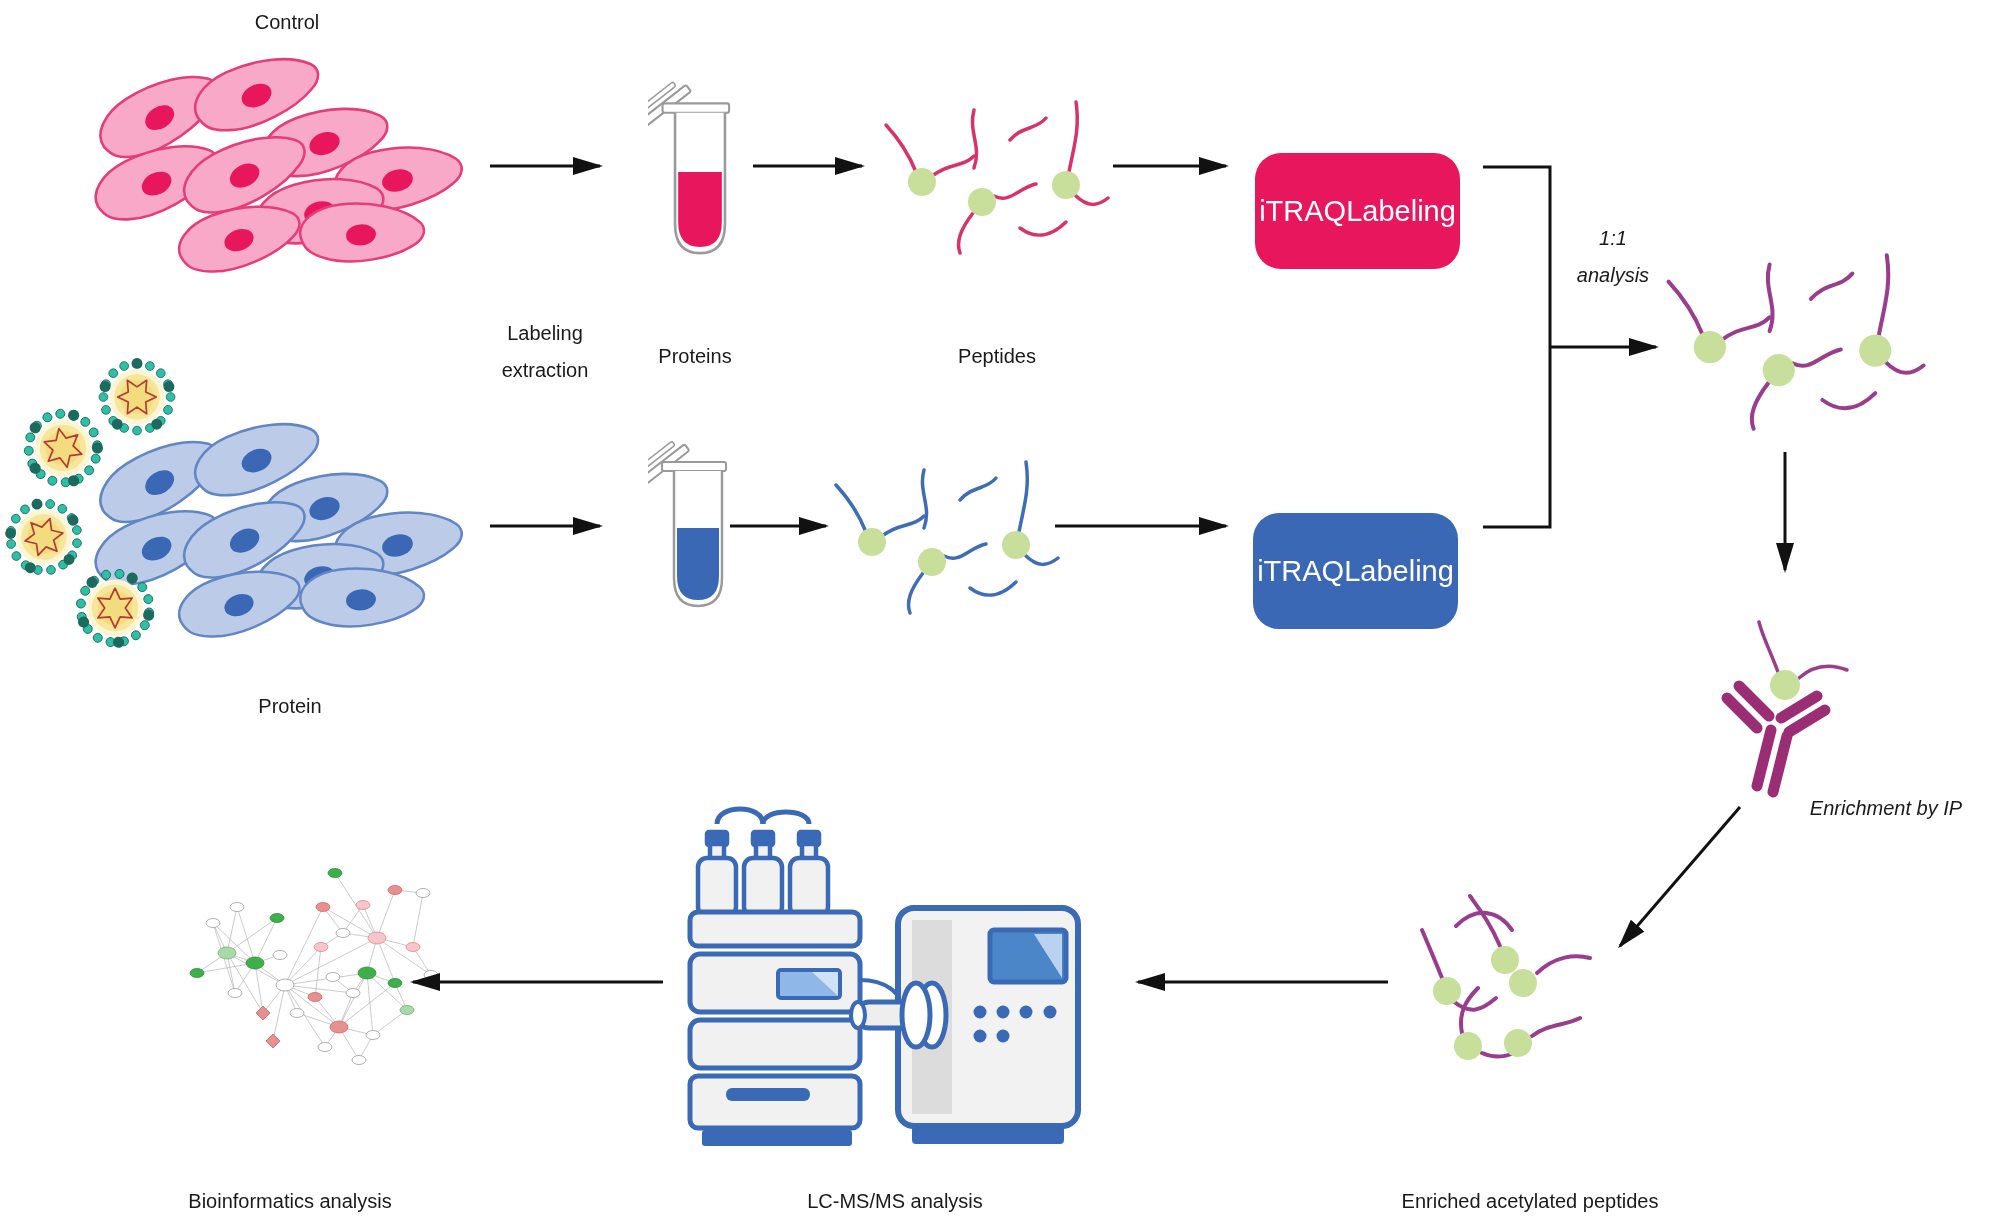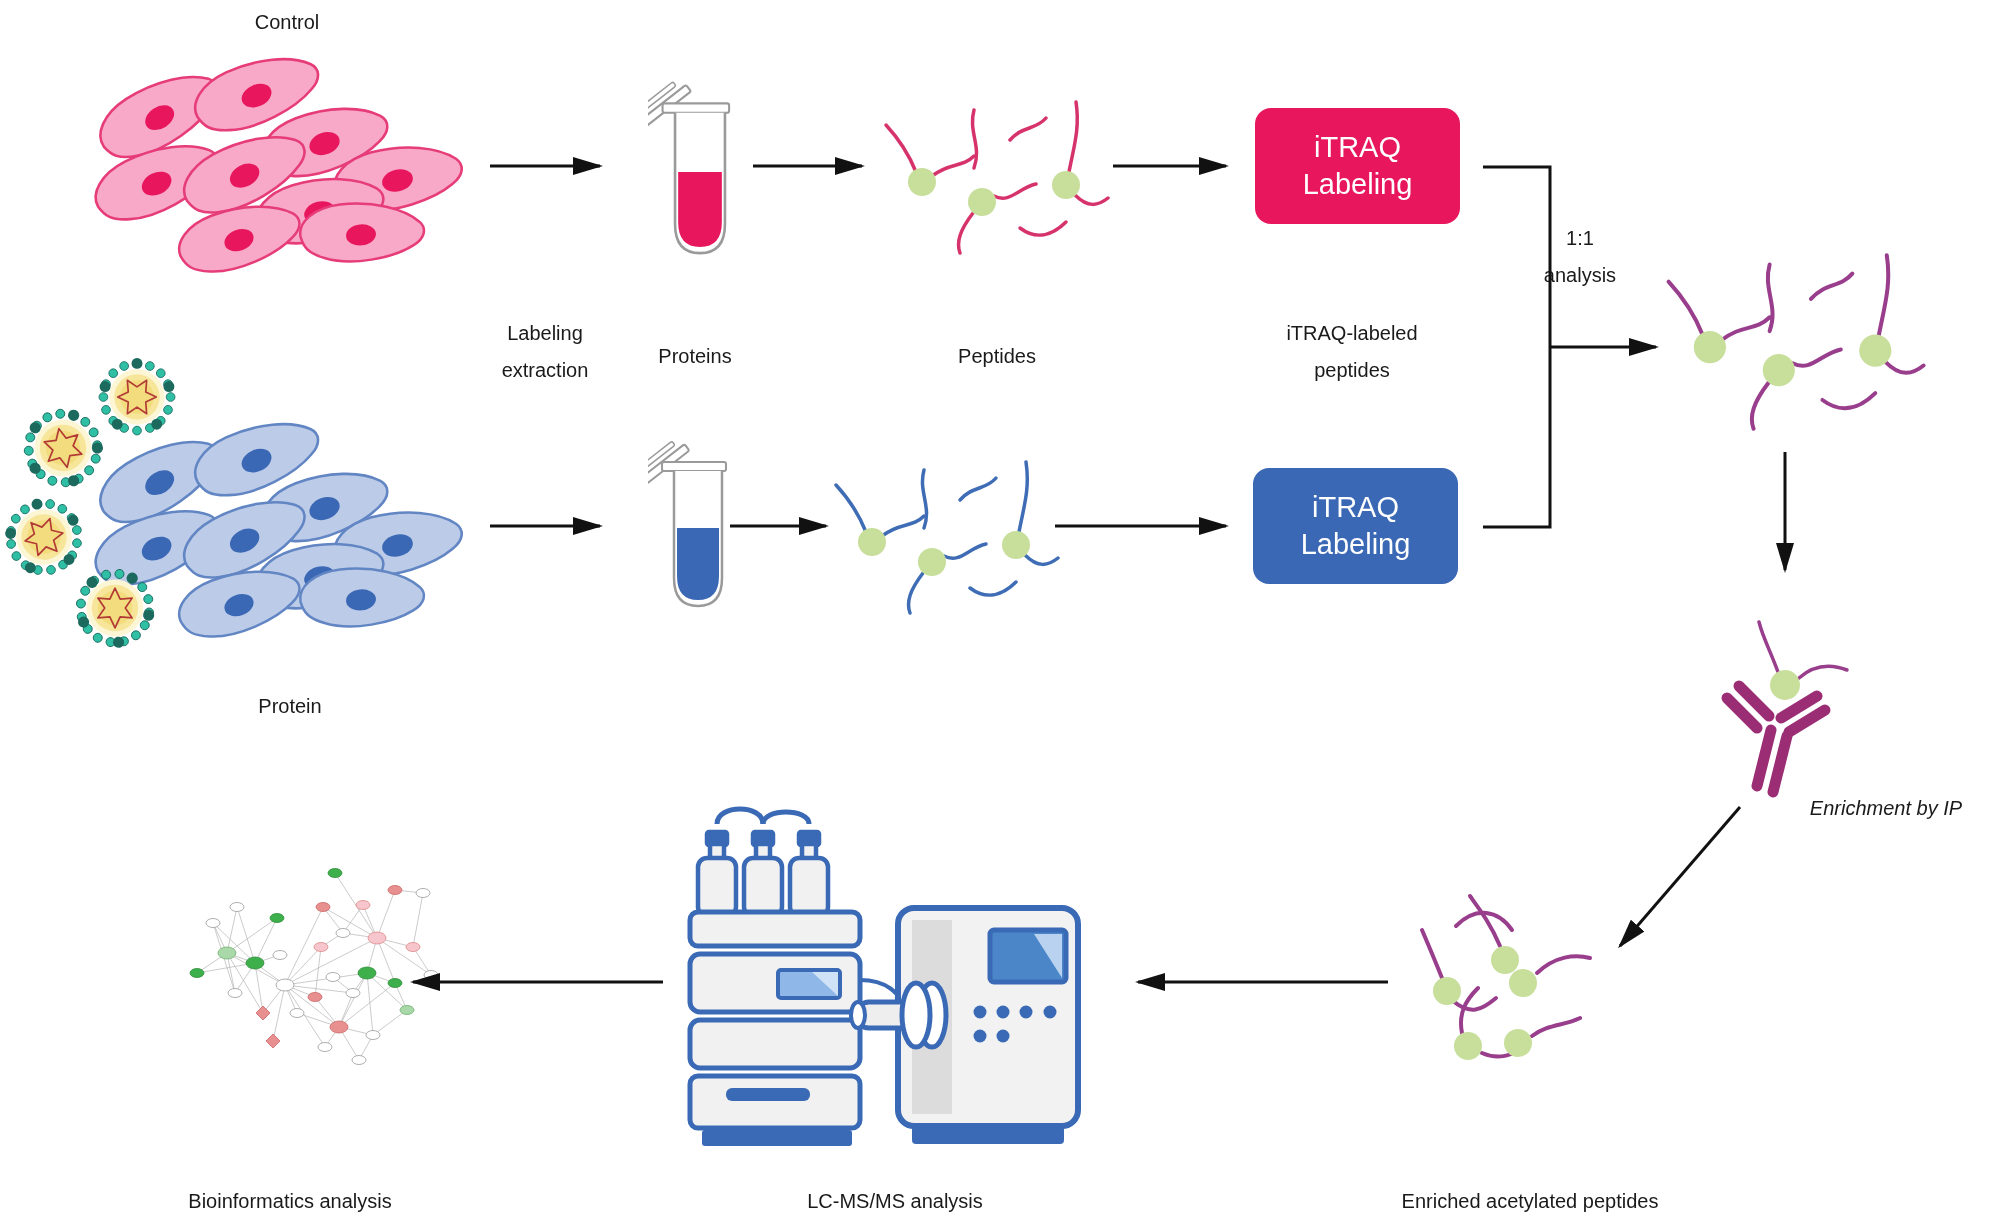--- a/index.html
+++ b/index.html
@@ -1,23 +1,23 @@
 <!DOCTYPE html>
 <html><head>
 <meta charset="utf-8">
 <style>
   html,body{margin:0;padding:0;background:#fff;}
   #canvas{position:relative;width:2000px;height:1218px;background:#fff;overflow:hidden;
           font-family:"Liberation Sans",sans-serif;color:#1a1a1a;}
   .abs{position:absolute;}
   .lbl{position:absolute;text-align:center;transform:translateX(-50%);white-space:nowrap;
        font-size:20px;line-height:37px;color:#1a1a1a;}
-  .itraq-box{position:absolute;width:205px;height:116px;border-radius:16px;display:flex;
-       flex-direction:column;align-items:center;justify-content:center;color:#fff;
-       font-size:29px;line-height:37px;}
+  .itraq-box{position:absolute;width:205px;height:116px;border-radius:26px;display:flex;
+       align-items:center;justify-content:center;color:#fff;
+       font-size:29px;line-height:37px;margin-top:45px;}
   .box-pink{background:#E8175D;}
   .box-blue{background:#3A68B5;}
   svg{display:block;overflow:visible;}
   .net-edge{stroke:#b5b5b5;stroke-width:0.7;}
   .pep-tail{fill:none;stroke-linecap:round;stroke-width:3.5;}
   .arrowline{stroke:#111;stroke-width:3;fill:none;}
   .bracketline{stroke:#111;stroke-width:3;fill:none;}
 </style>
 </head>
 <body>
@@ -161,25 +161,21 @@
     <span>iTRAQ</span>
     <span>Labeling</span>
   </div>
 
   <div class="lbl" style="left:545px;top:315px;">
     <div>Labeling</div>
     <div>extraction</div>
   </div>
   <div class="lbl" style="left:695px;top:338px;">Proteins</div>
   <div class="lbl" style="left:997px;top:338px;">Peptides</div>
-  <div class="lbl" style="left:1352px;top:315px;">
-    <div>iTRAQ-labeled</div>
-    <div>peptides</div>
-  </div>
-  <div class="lbl" style="left:1580px;top:220px;">
+  <div class="lbl" style="left:1613px;top:220px;font-style:italic;">
     <div>1:1</div>
     <div>analysis</div>
   </div>
   <div class="lbl" style="left:1886px;top:790px;font-style:italic;">Enrichment by IP</div>
 
   <svg class="abs" style="left:1715px;top:600px;" width="150" height="200">
     <path class="pep-tail" style="stroke:#993E8C" d="M63,72 C55,50 48,38 44,22"></path>
     <path class="pep-tail" style="stroke:#993E8C" d="M84,78 C100,64 116,64 132,70"></path>
     <circle cx="70" cy="85" r="15" fill="#C8DF9C"></circle>
     <g stroke="#9B2D74" stroke-width="11" stroke-linecap="round">

